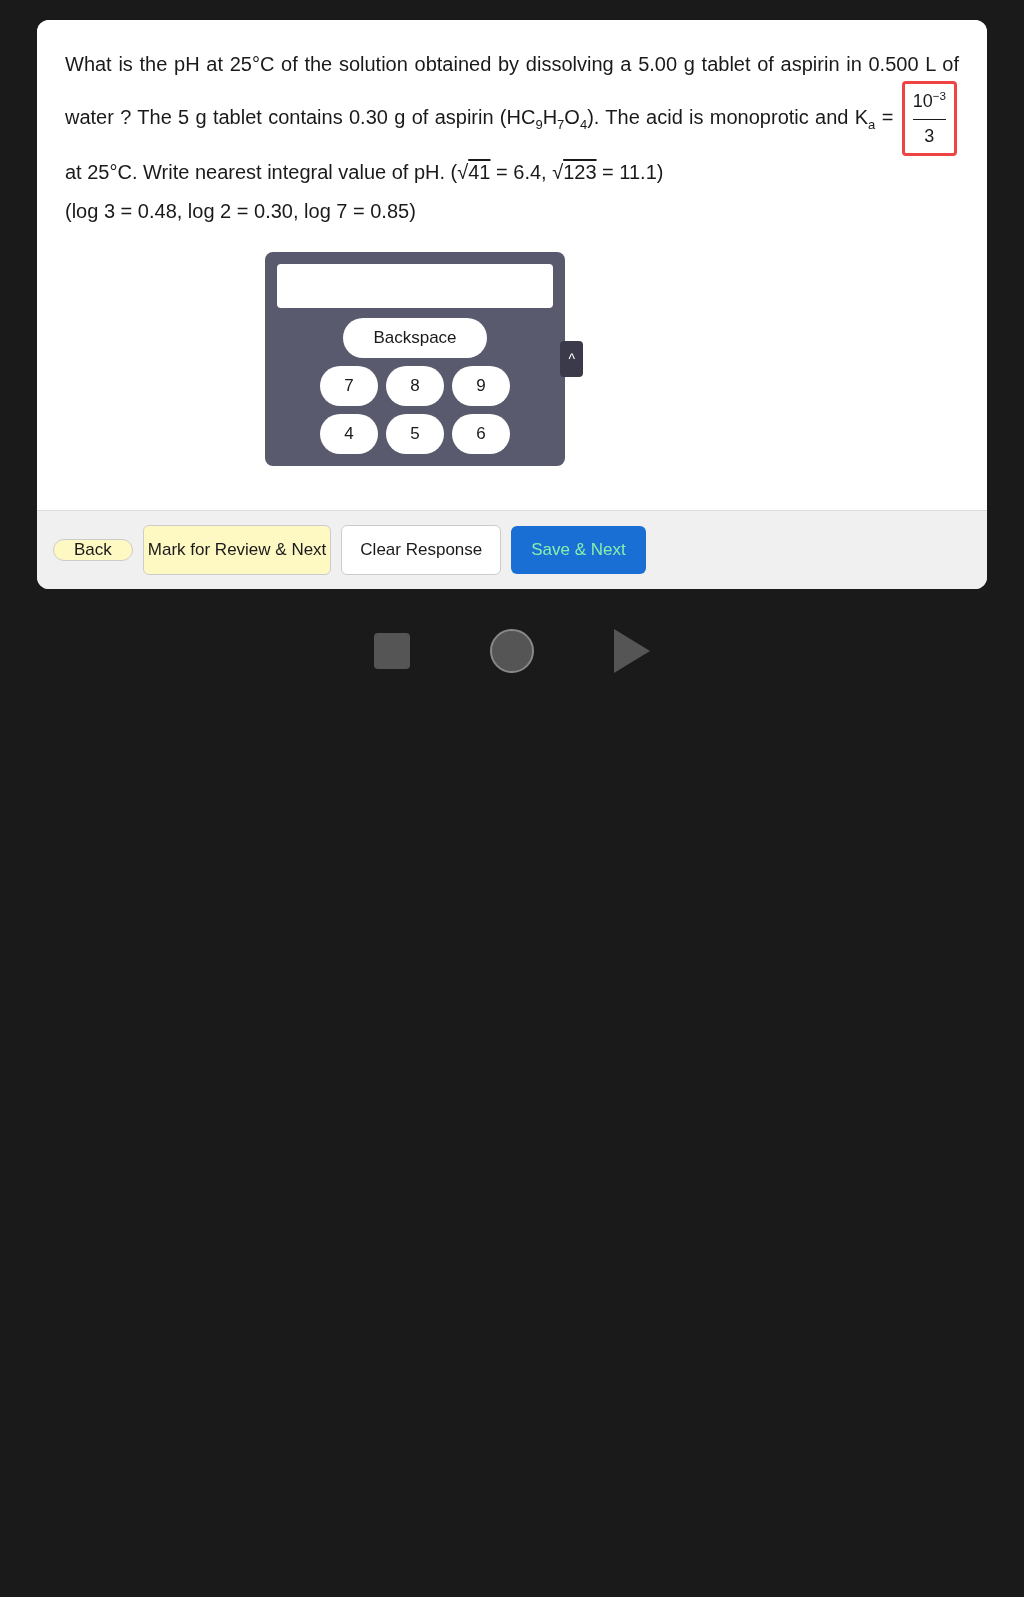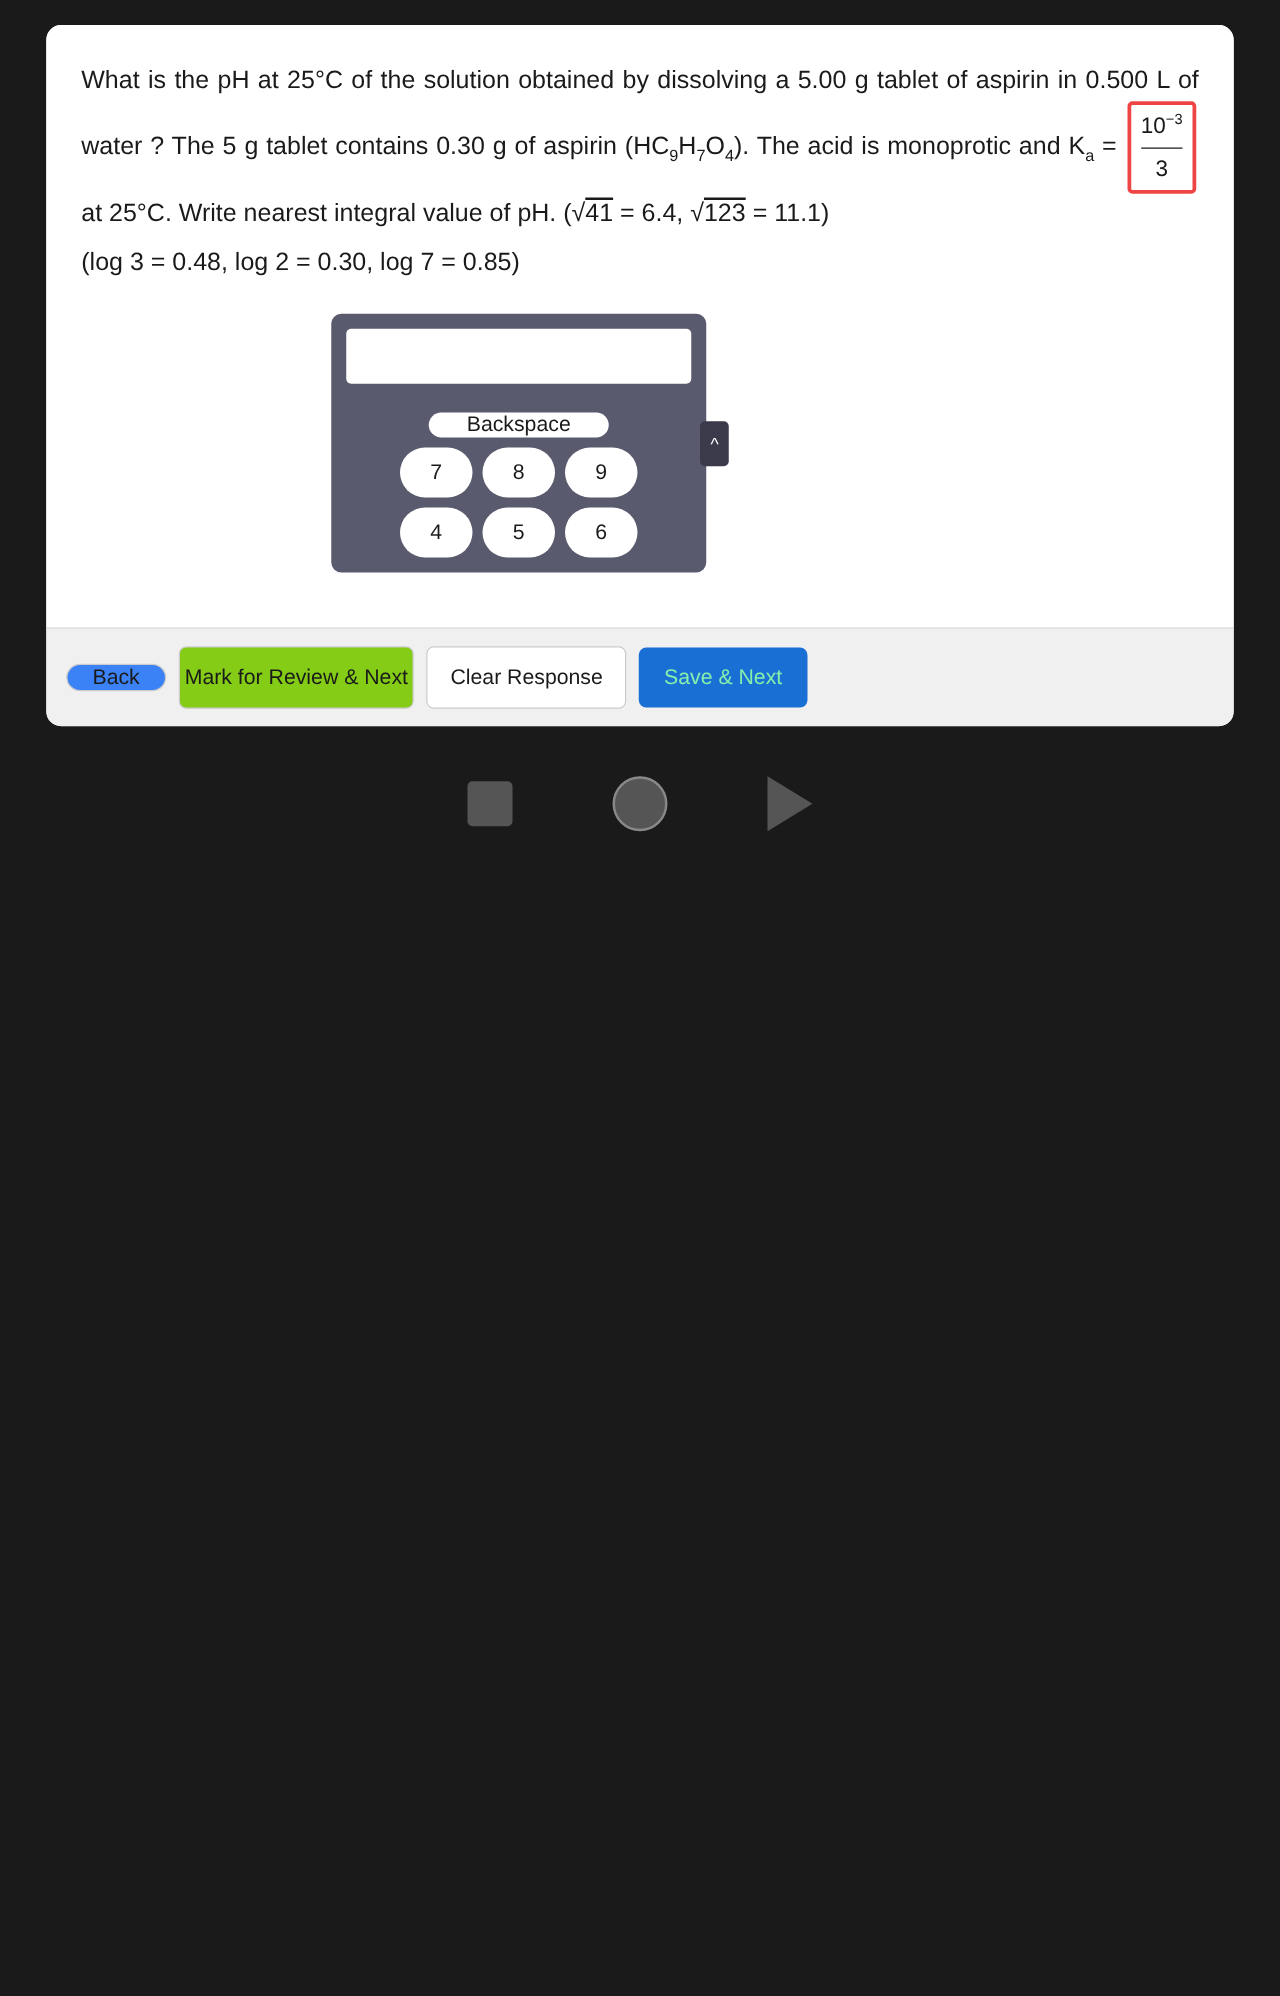--- a/index.html
+++ b/index.html
@@ -101,25 +101,24 @@
       cursor: pointer;
       min-width: 58px;
       text-align: center;
       color: #1a1a1a;
     }
 
     .calc-btn-wide {
       background: #ffffff;
       border: none;
       border-radius: 20px;
-      padding: 0 30px;
-      font-size: 17px;
-      cursor: pointer;
-      color: #1a1a1a;
-      margin-top: 13px;
+      padding: 10px 30px;
+      font-size: 17px;
+      cursor: pointer;
+      color: #1a1a1a;
     }
 
     .calc-partial-row {
       display: flex;
       justify-content: center;
       gap: 8px;
     }
 
     .caret-btn {
       position: absolute;
@@ -138,32 +137,32 @@
     .action-bar {
       background: #f0f0f0;
       display: flex;
       align-items: center;
       gap: 10px;
       padding: 14px 16px;
       border-top: 1px solid #ddd;
     }
 
     .btn-back {
-      background: #3b82f6;
+      background: #fef9c3;
       border: 1px solid #cccccc;
       border-radius: 16px;
       padding: 0 20px;
       font-size: 17px;
       cursor: pointer;
       color: #1a1a1a;
       white-space: nowrap;
     }
 
     .btn-mark {
-      background: #84cc16;
+      background: #fef9c3;
       border: 1px solid #cccccc;
       border-radius: 6px;
       padding: 14px 4px;
       font-size: 17px;
       cursor: pointer;
       color: #1a1a1a;
       white-space: nowrap;
     }
 
     .btn-clear {

